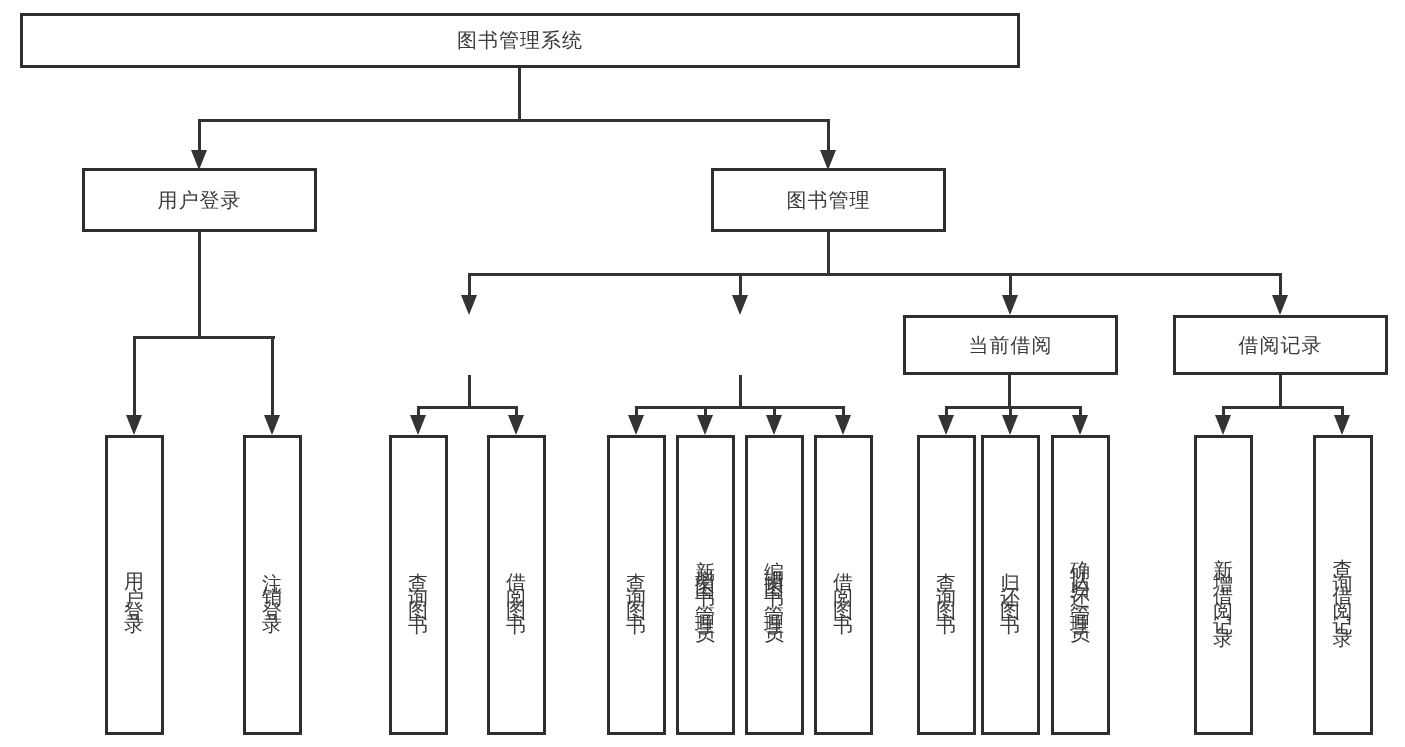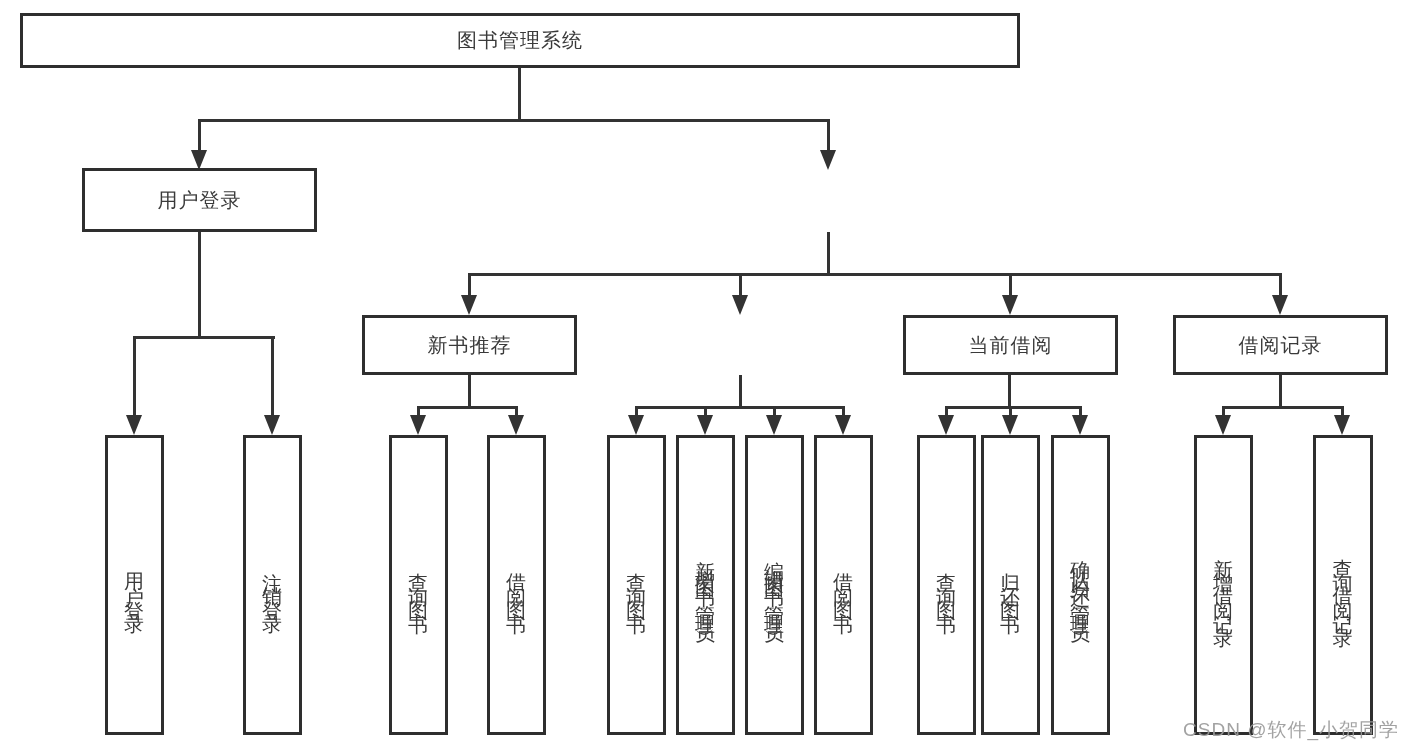--- a/index.html
+++ b/index.html
@@ -57,42 +57,42 @@
   <i class="ln" style="left:518px;top:68px;width:3px;height:54px;"></i>
   <i class="ln" style="left:198px;top:119px;width:632px;height:3px;"></i>
   <i class="ln" style="left:198px;top:119px;width:3px;height:36px;"></i>
   <i class="ah" style="left:191px;top:150px;"></i>
   <i class="ln" style="left:827px;top:119px;width:3px;height:36px;"></i>
   <i class="ah" style="left:820px;top:150px;"></i>
 
   <div class="box" style="left:82px;top:168px;width:235px;height:64px;">
     <span>用户登录</span>
   </div>
+  <div class="box" style="left:711px;top:168px;width:235px;height:64px;">
+    <span>图书管理</span>
+  </div>
 
   <i class="ln" style="left:198px;top:232px;width:3px;height:107px;"></i>
   <i class="ln" style="left:133px;top:336px;width:142px;height:3px;"></i>
   <i class="ln" style="left:133px;top:336px;width:3px;height:82px;"></i>
   <i class="ah" style="left:126px;top:415px;"></i>
   <i class="ln" style="left:271px;top:336px;width:3px;height:82px;"></i>
   <i class="ah" style="left:264px;top:415px;"></i>
 
   <i class="ln" style="left:827px;top:232px;width:3px;height:44px;"></i>
   <i class="ln" style="left:469px;top:273px;width:813px;height:3px;"></i>
   <i class="ln" style="left:468px;top:273px;width:3px;height:26px;"></i>
   <i class="ah" style="left:461px;top:295px;"></i>
   <i class="ln" style="left:739px;top:273px;width:3px;height:26px;"></i>
   <i class="ah" style="left:732px;top:295px;"></i>
   <i class="ln" style="left:1009px;top:273px;width:3px;height:26px;"></i>
   <i class="ah" style="left:1002px;top:295px;"></i>
   <i class="ln" style="left:1279px;top:273px;width:3px;height:26px;"></i>
   <i class="ah" style="left:1272px;top:295px;"></i>
 
-  <div class="box" style="left:362px;top:315px;width:215px;height:60px;">
-    <span>新书推荐</span>
-  </div>
   <div class="box" style="left:1173px;top:315px;width:215px;height:60px;">
     <span>借阅记录</span>
   </div>
   <div class="box" style="left:903px;top:315px;width:215px;height:60px;">
     <span>当前借阅</span>
   </div>
 
   <i class="ln" style="left:468px;top:375px;width:3px;height:33px;"></i>
   <i class="ln" style="left:418px;top:406px;width:100px;height:3px;"></i>
   <i class="ln" style="left:417px;top:406px;width:3px;height:12px;"></i>
@@ -164,15 +164,14 @@
     <span>确认归还（管理员）</span>
   </div>
 
   <div class="box vbox" style="left:1194px;top:435px;width:59px;height:300px;">
     <span>新增借阅记录</span>
   </div>
   <div class="box vbox" style="left:1313px;top:435px;width:60px;height:300px;">
     <span>查询借阅记录</span>
   </div>
 
-  <div class="watermark">CSDN @软件_小贺同学</div>
 
 </div>
 
 </body></html>

